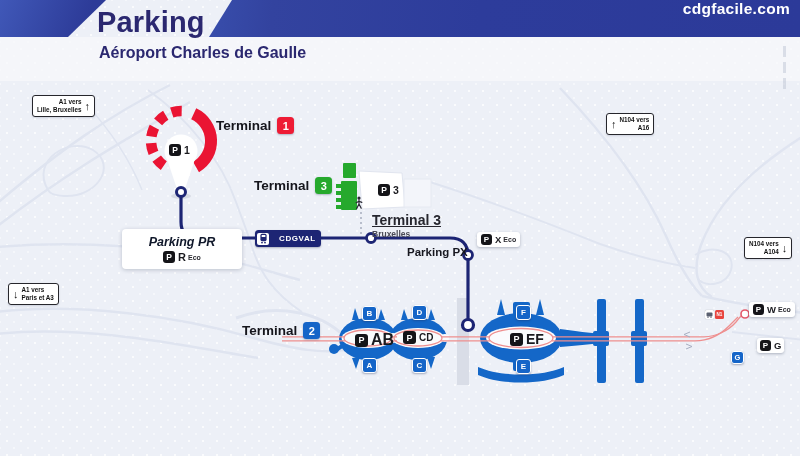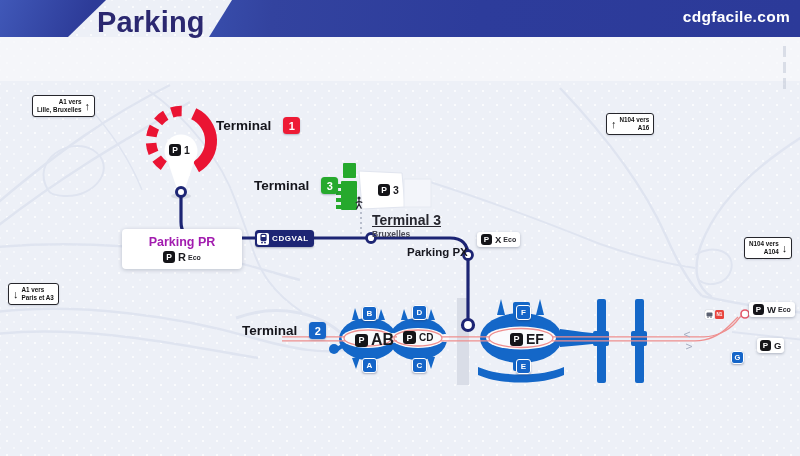--- a/index.html
+++ b/index.html
@@ -15,39 +15,39 @@
   }
   .header-strip{position:absolute;left:0;top:37px;width:800px;height:44px;background:rgba(247,248,251,.75);}
   
   .band{position:absolute;left:0;top:0;width:800px;height:37px;}
   .band-left{position:absolute;left:0;top:0;width:120px;height:37px;
     background:linear-gradient(112deg,#4058B8 0%,#2D3B98 70%);
     clip-path:polygon(0 0,106px 0,68px 100%,0 100%);}
   .band-right{position:absolute;left:0;top:0;width:800px;height:37px;
     background:linear-gradient(97deg,#5672CE 0%,#4160C2 12%,#33439F 34%,#2D3C9B 60%,#2C3A99 100%);
     clip-path:polygon(232px 0,800px 0,800px 100%,209px 100%);}
-  .website{position:absolute;right:10px;top:8px;color:#FFFFFF;font-size:15.5px;font-weight:700;letter-spacing:.3px;}
+  .website{position:absolute;right:10px;top:0;color:#FFFFFF;font-size:15.5px;font-weight:700;letter-spacing:.3px;}
   .title{position:absolute;left:97px;top:6px;font-size:29px;font-weight:800;color:#2B2870;letter-spacing:.2px;}
   .subtitle{position:absolute;left:99px;top:44px;font-size:16px;font-weight:700;color:#2B2870;}
 
   svg.map{position:absolute;left:0;top:0;}
 
   .abs{position:absolute;}
   .row{display:flex;align-items:center;}
 
   
   .sign{position:absolute;display:flex;align-items:center;gap:3px;background:#FFFFFF;
     border:1.2px solid #26262C;border-radius:3px;padding:2px 4px;color:#111;
     font-size:6.3px;font-weight:700;line-height:1.3;box-shadow:0 1px 2px rgba(30,40,80,.15);}
   .sign .lines{display:flex;flex-direction:column;}
   .sign .lines.r{text-align:right;}
   .sign .arw{font-size:11px;font-weight:900;line-height:1;}
 
   
-  .tlabel{position:absolute;display:flex;align-items:center;gap:12px;}
+  .tlabel{position:absolute;display:flex;align-items:center;gap:6px;}
   .tlabel .txt{font-size:13.5px;font-weight:800;color:#15151C;}
   .numsq{width:17px;height:17px;border-radius:3.5px;display:flex;align-items:center;justify-content:center;
     color:#fff;font-size:11px;font-weight:800;box-shadow:0 1px 2px rgba(30,40,80,.3);}
 
   
   .psq{display:inline-flex;align-items:center;justify-content:center;background:#141418;color:#fff;
     border-radius:3px;font-weight:800;}
   .psq.s12{width:12px;height:12px;font-size:8.5px;}
   .psq.s13{width:13px;height:13px;font-size:9px;}
   .psq.s11{width:11px;height:11px;font-size:8px;}
@@ -57,29 +57,29 @@
     padding:2px 4px;box-shadow:0 1px 3px rgba(20,30,60,.3);}
 
   .plabel{position:absolute;font-size:11.5px;font-weight:800;color:#17171F;}
 
   
   .gate{position:absolute;width:13px;height:13px;background:#1565C8;border:1px solid #fff;border-radius:3px;
     display:flex;align-items:center;justify-content:center;color:#fff;font-size:8px;font-weight:800;
     box-shadow:0 1px 2px rgba(30,40,80,.35);}
 
   
-  .cdgval{position:absolute;display:flex;align-items:center;gap:3px;background:#1D2574;border-radius:3.5px;
+  .cdgval{position:absolute;display:flex;align-items:center;gap:10px;background:#1D2574;border-radius:3.5px;
     height:17px;padding:0 5px 0 2px;box-shadow:0 1px 2px rgba(20,30,60,.3);}
   .cdgval .trainbox{width:12px;height:12px;background:#fff;border-radius:2px;display:flex;align-items:center;justify-content:center;}
   .cdgval .lbl{color:#fff;font-size:8px;font-weight:800;letter-spacing:.6px;}
 
   
   .prbox{position:absolute;left:122px;top:229px;width:120px;height:40px;background:#fff;border-radius:4px;
     box-shadow:0 1px 4px rgba(20,30,60,.22);display:flex;flex-direction:column;align-items:center;justify-content:center;gap:2px;}
-  .prbox .t{font-size:12.5px;font-weight:800;color:#a21caf;}
+  .prbox .t{font-size:12.5px;font-weight:800;color:#0f172a;font-style:italic;}
 
   
   .busstop{position:absolute;display:flex;gap:1px;}
   .busstop .b1{width:9px;height:9px;background:#fff;border-radius:1.5px;display:flex;align-items:center;justify-content:center;box-shadow:0 0 1px rgba(0,0,0,.4);}
   .busstop .b2{width:9px;height:9px;background:#E8453F;border-radius:1.5px;display:flex;align-items:center;justify-content:center;
     color:#fff;font-size:4.5px;font-weight:800;}
 
   .credit{position:absolute;left:783px;top:46px;display:flex;flex-direction:column;gap:5px;opacity:.55;}
   .credit i{width:3px;height:11px;background:#C3C9D8;display:block;}
 </style>
@@ -185,20 +185,21 @@
       <circle cx="181" cy="192" r="4.5" fill="#fff" stroke="#1D2574" stroke-width="3"></circle>
     </g>
   </svg>
 
   <div class="band">
     <div class="band-left"></div>
     <div class="band-right"></div>
     <span class="website">cdgfacile.com</span>
   </div>
   <div class="title">Parking</div>
+  <div class="subtitle">Aéroport Charles de Gaulle</div>
   <div class="credit">
       <i></i>
       <i></i>
       <i></i>
     </div>
 
   <div class="sign" style="left:32px;top:95px;">
     <span class="lines r">
       <span>A1 vers</span>
       <span>Lille, Bruxelles</span>

